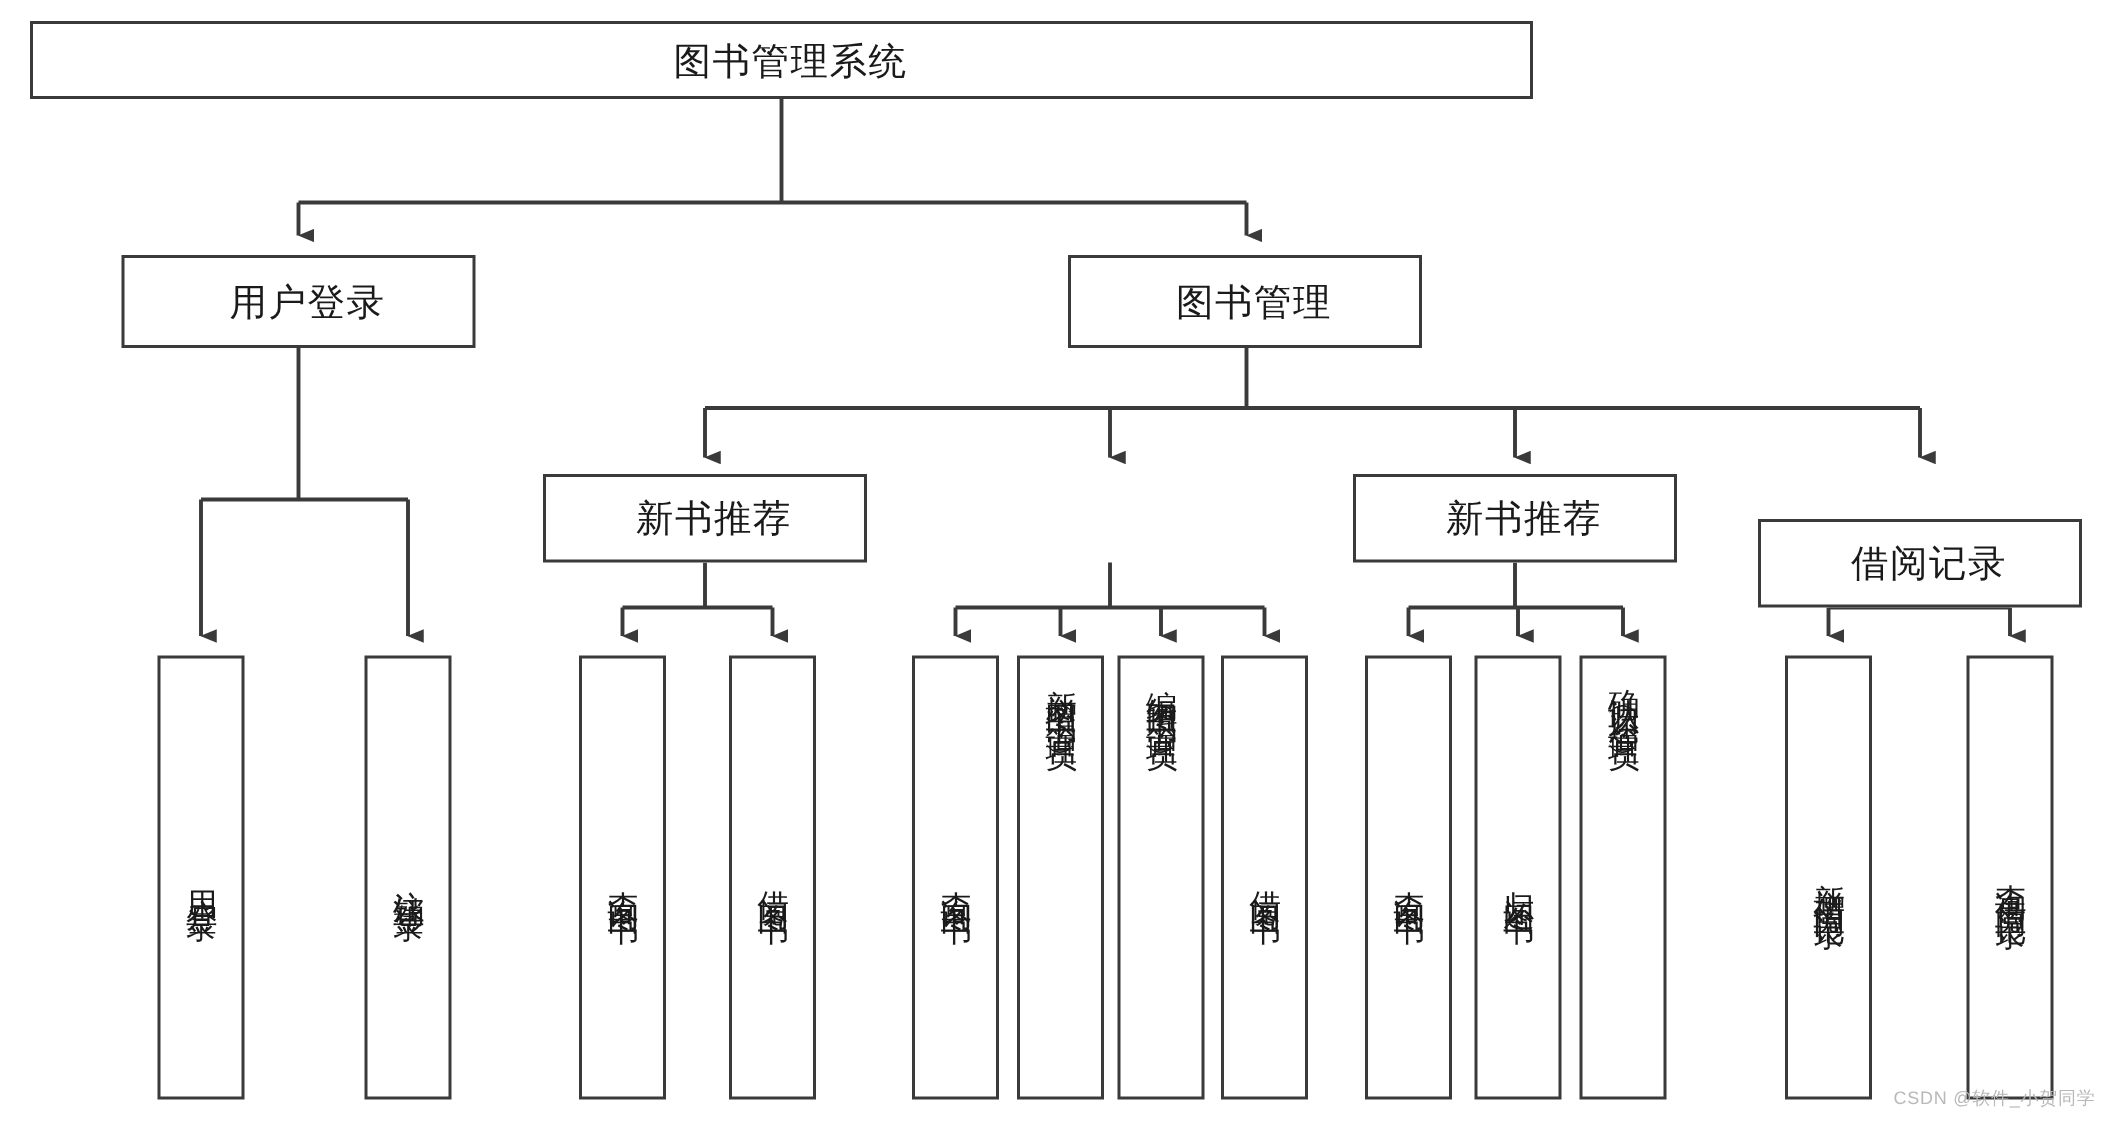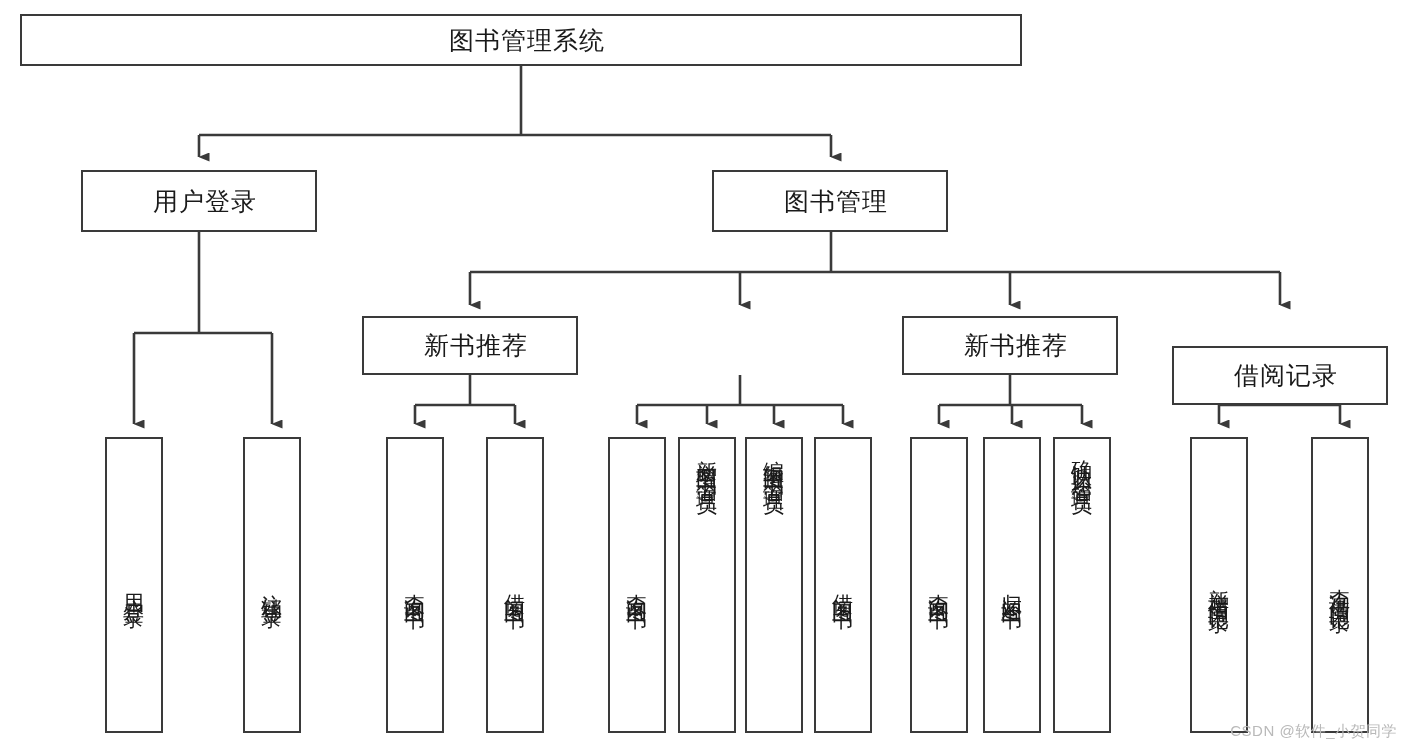--- a/index.html
+++ b/index.html
@@ -57,21 +57,21 @@
     margin-top: auto;
     margin-bottom: auto;
   }
   .v-node.v-center {
     align-items: center;
   }
   .watermark {
     position: absolute;
     right: 8px;
     bottom: 6px;
-    font-size: 15px;
+    font-size: 12px;
     color: #b9b9b9;
     letter-spacing: 0.5px;
     white-space: nowrap;
   }
 </style>
 </head>
 <body>
 
 <div id="canvas">
 

